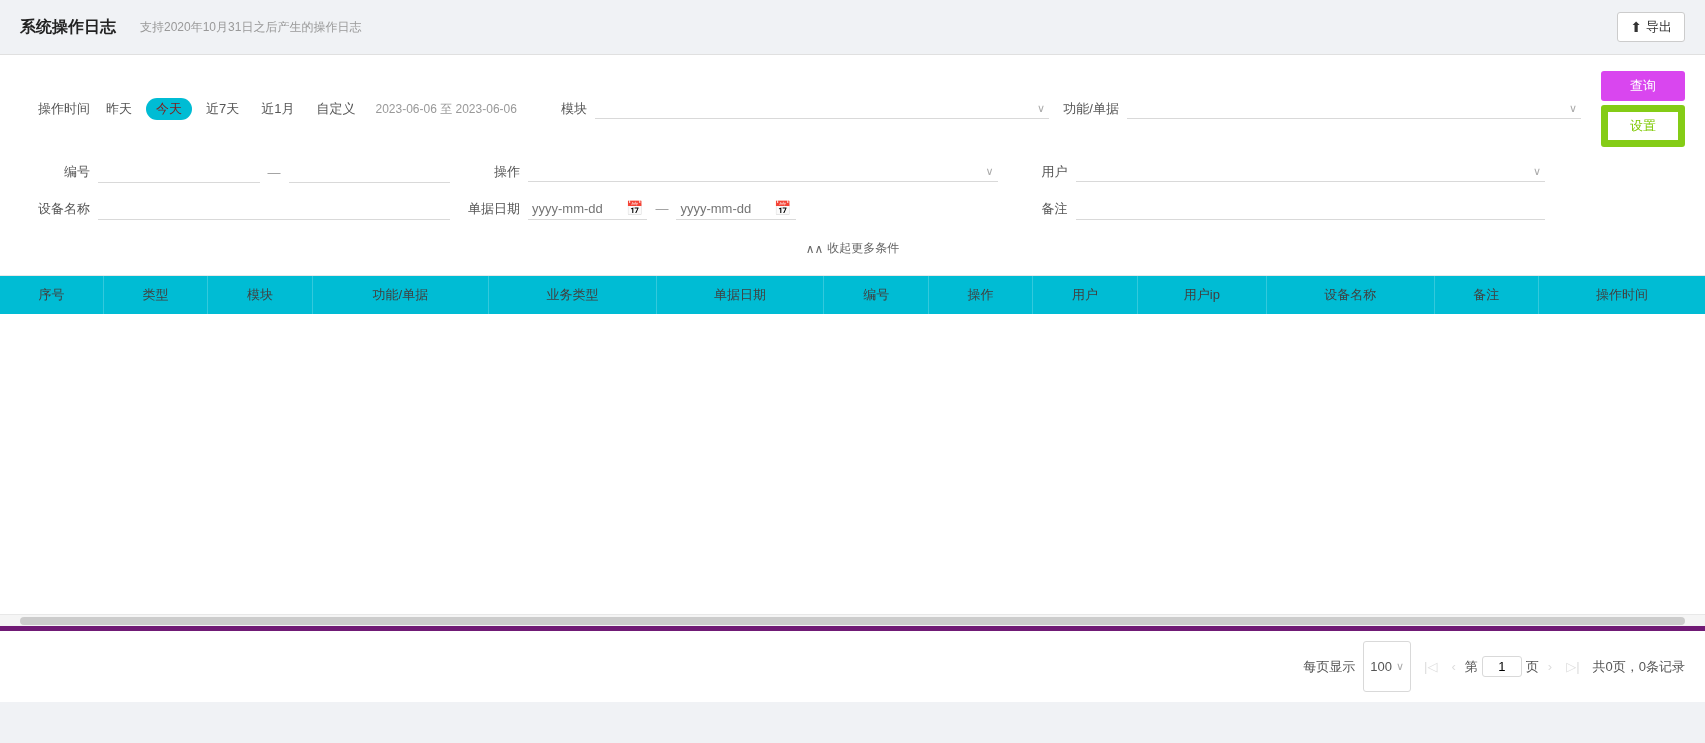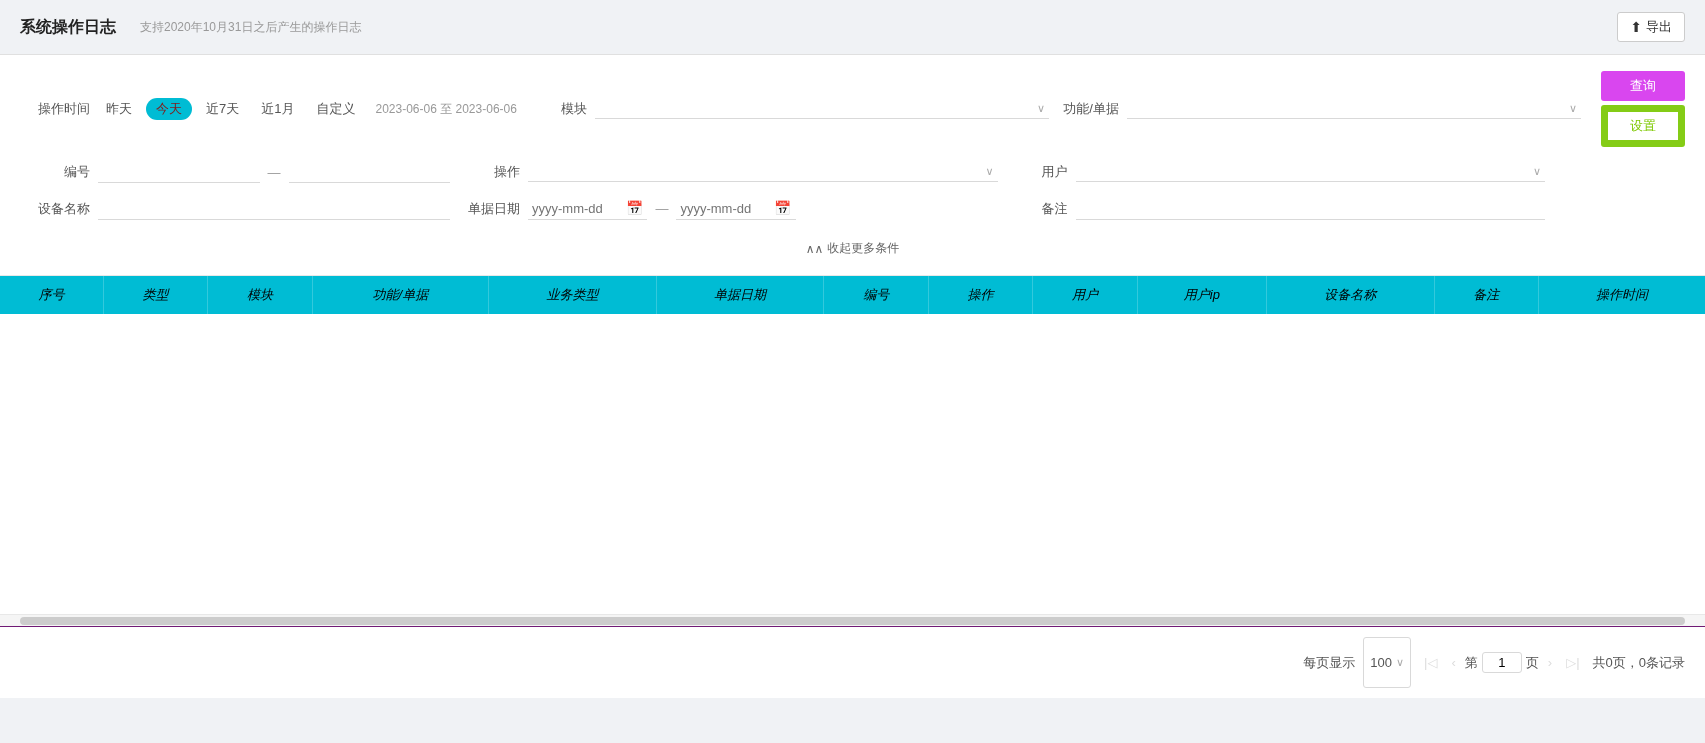--- a/index.html
+++ b/index.html
@@ -194,22 +194,21 @@
       background: white;
     }
 
     .data-table {
       width: 100%;
       border-collapse: collapse;
     }
 
     .data-table thead tr {
       background: #00bcd4;
-      color: #000000;
-      font-style: italic;
+      color: #404040;
     }
 
     .data-table th {
       padding: 10px 8px;
       text-align: center;
       font-weight: normal;
       font-size: 13px;
       border-right: 1px solid rgba(255,255,255,0.2);
       white-space: nowrap;
     }
@@ -221,21 +220,21 @@
       height: 300px;
       background: white;
     }
 
     .bottom-bar {
       display: flex;
       align-items: center;
       justify-content: flex-end;
       padding: 10px 20px;
       background: white;
-      border-top: 1px solid #701a75;
+      border-top: 5px solid #701a75;
       gap: 8px;
       font-size: 13px;
       color: #555;
     }
     .page-size-box {
       border: 1px solid #d9d9d9;
       border-radius: 3px;
       padding: 17px 6px;
       font-size: 13px;
       cursor: pointer;

